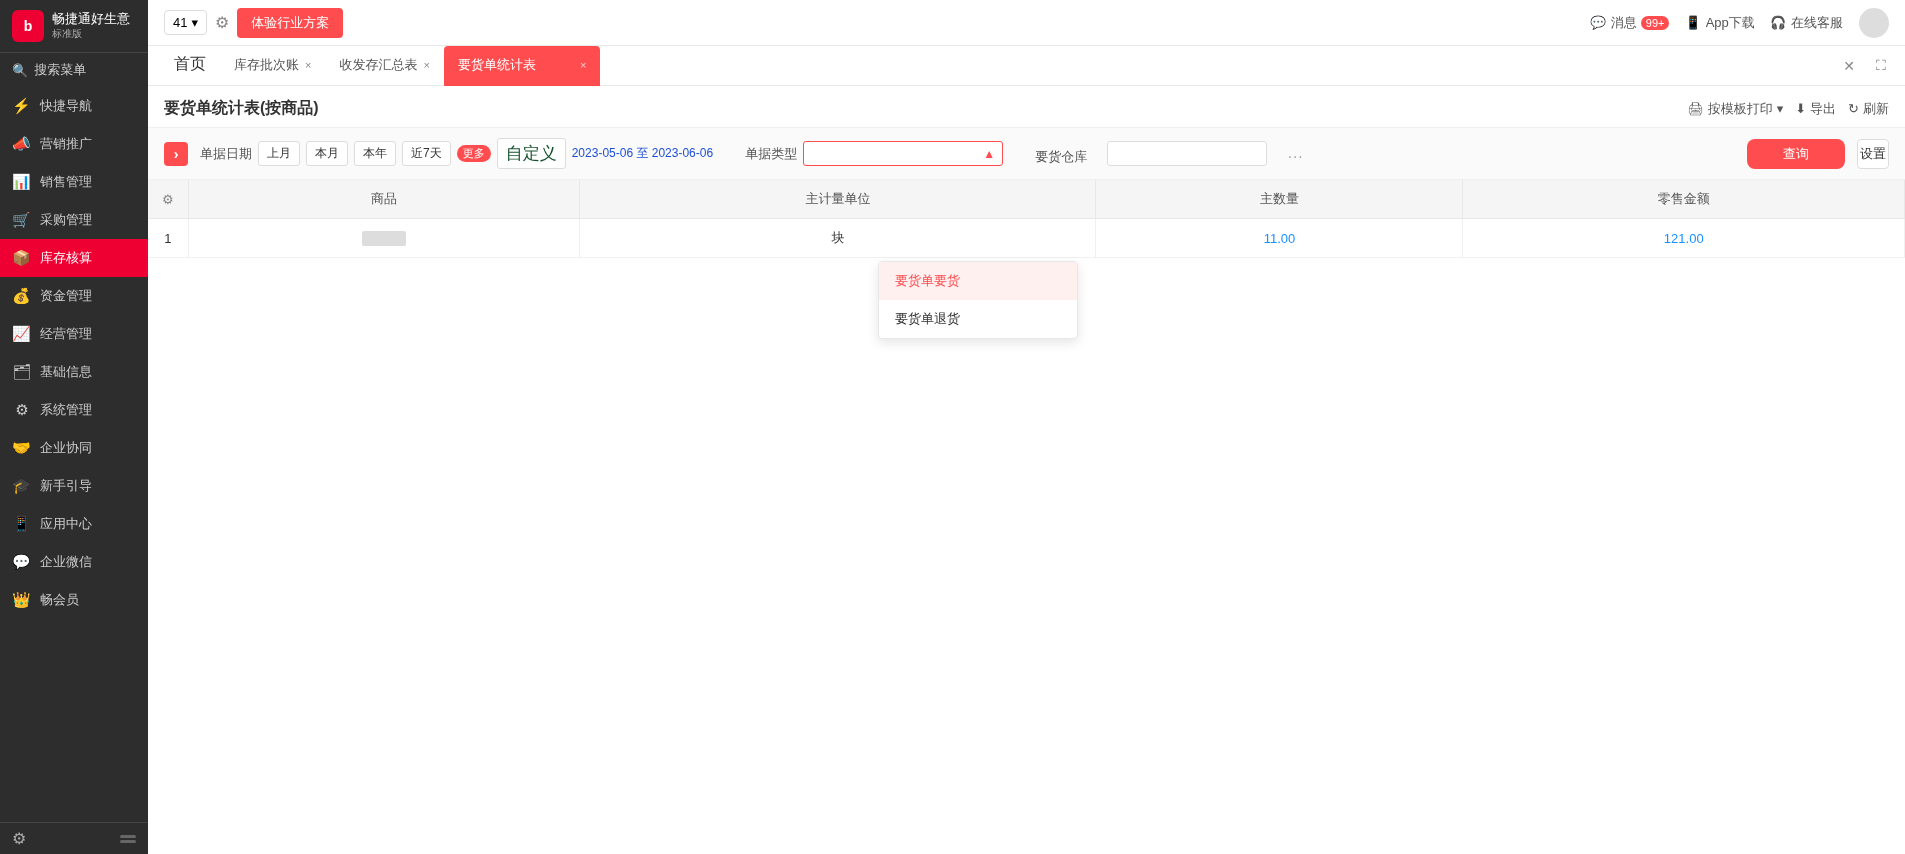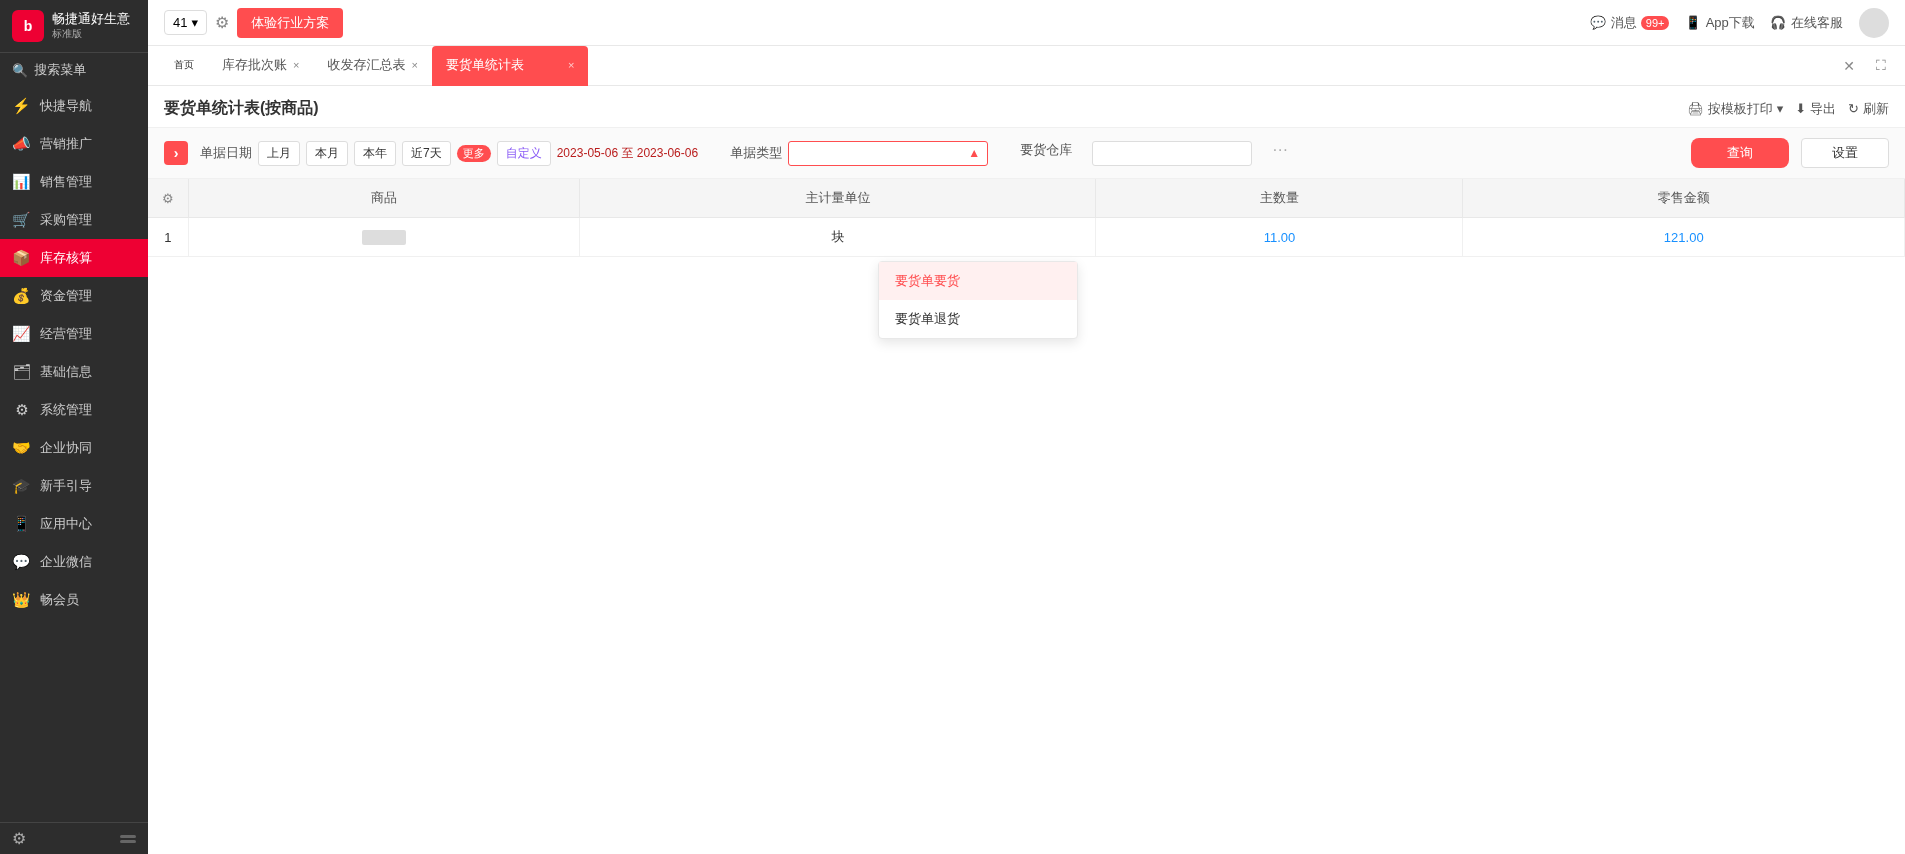--- a/index.html
+++ b/index.html
@@ -161,21 +161,21 @@
       color: #fff;
       background: #ff4d4f;
       border-radius: 4px 4px 0 0;
       gap: 44px;
     }
     .tab .close-x {
       font-size: 11px;
       color: inherit;
       opacity: 0.7;
     }
-    .tab-home { color: #333; font-size: 10px; }
+    .tab-home { color: #333; font-size: 16px; }
     .tabs-actions {
       margin-left: auto;
       display: flex;
       gap: 8px;
     }
     .tab-action-btn {
       width: 24px;
       height: 24px;
       display: flex;
       align-items: center;
@@ -256,24 +256,24 @@
       padding: 1px 6px;
       font-size: 11px;
       cursor: pointer;
     }
     .date-custom {
       padding: 3px 8px;
       border: 1px solid #ddd;
       border-radius: 3px;
       background: white;
       cursor: pointer;
-      font-size: 12px;
-      color: #8b5cf6;
-    }
-    .date-range { font-size: 12px; color: #b91c1c; }
+      font-size: 17px;
+      color: #14532d;
+    }
+    .date-range { font-size: 12px; color: #1d4ed8; }
 
     .filter-type-group {
       display: flex;
       align-items: center;
       gap: 6px;
       margin-left: 20px;
     }
     .filter-input-wrap {
       position: relative;
       display: flex;
@@ -291,21 +291,21 @@
     .filter-input-arrow {
       position: absolute;
       right: 8px;
       color: #ff4d4f;
       cursor: pointer;
       font-size: 12px;
     }
 
     .warehouse-group {
       display: flex;
-      align-items: flex-start;
+      align-items: flex-end;
       gap: 20px;
       margin-left: 20px;
     }
     .warehouse-input {
       border: 1px solid #ddd;
       border-radius: 3px;
       padding: 4px 8px;
       font-size: 13px;
       outline: none;
       width: 160px;
@@ -323,21 +323,21 @@
       border: none;
       padding: 6px 36px;
       border-radius: 8px;
       cursor: pointer;
       font-size: 13px;
       margin-left: auto;
     }
     .settings-btn {
       border: 1px solid #ddd;
       background: white;
-      padding: 5px 30px;
+      padding: 5px 2px;
       border-radius: 4px;
       cursor: pointer;
       font-size: 13px;
       color: #333;
     }
 
     
     .dropdown-overlay {
       position: absolute;
       background: white;

